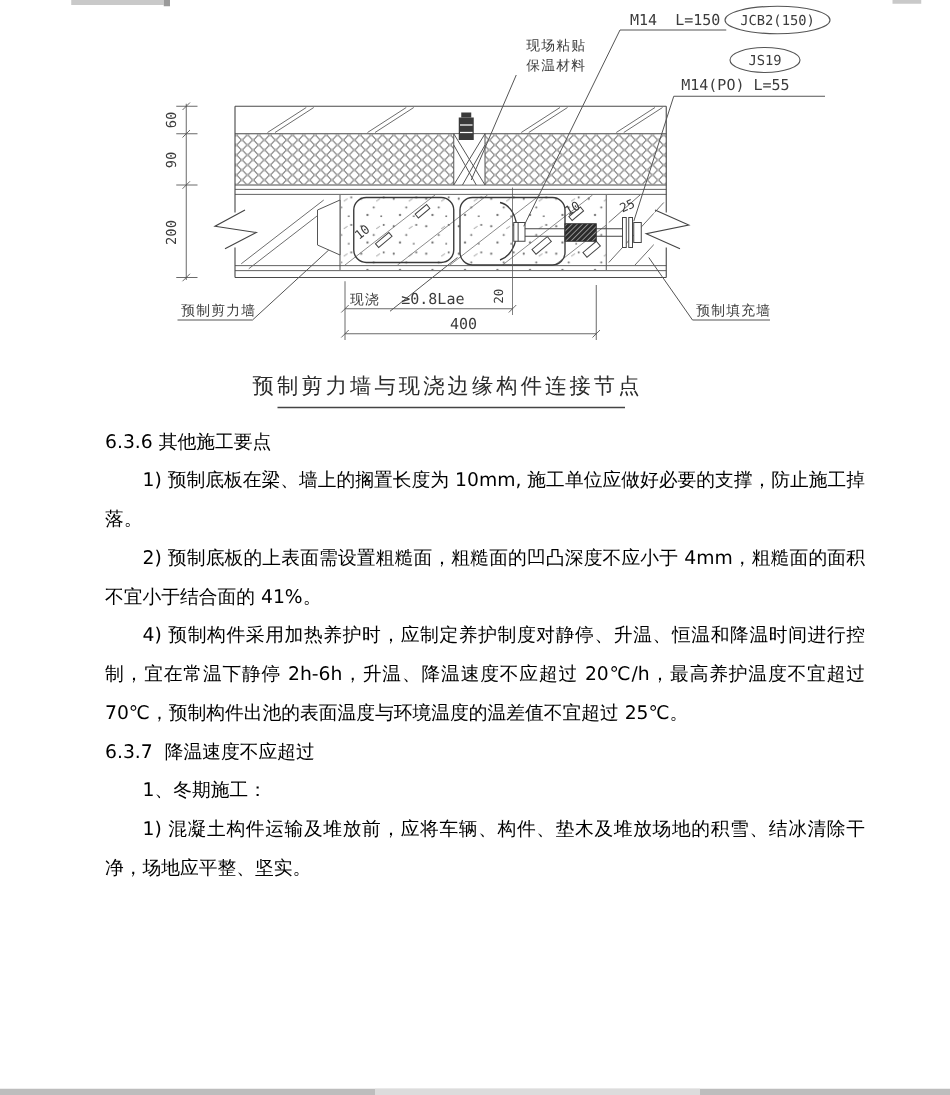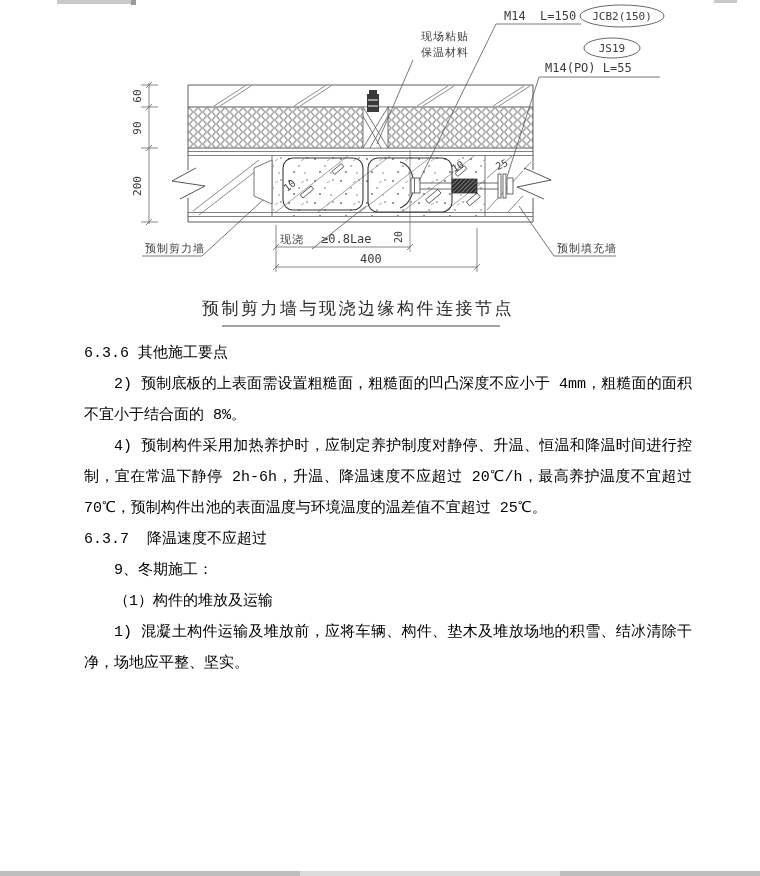--- a/index.html
+++ b/index.html
@@ -22,21 +22,21 @@
   .cadcn{font-family:"DejaVu Sans", sans-serif;fill:#3c3c3c;letter-spacing:1px;}
   .cap{font-family:"DejaVu Sans", sans-serif;fill:#2a2a2a;letter-spacing:2.5px;}
 
   
   #doc-text{
     position:absolute;left:0;top:338px;width:760px;
     padding:0 68px 0 84px;box-sizing:border-box;
     color:#000;font-size:15px;line-height:31px;
     text-align:justify;
   }
-  #doc-text p{margin:0;white-space:pre-wrap;font-family:Liberation Mono, monospace;}
+  #doc-text p{margin:0;white-space:pre-wrap;}
   #doc-text p.b{text-indent:2em;}
 </style>
 </head>
 <body>
 
 <div class="artifact" style="left:57px;top:0;width:74px;height:4px;"></div>
 <div class="artifact dark" style="left:131px;top:0;width:5px;height:5px;"></div>
 <div class="artifact" style="left:714px;top:0;width:23px;height:3px;"></div>
 <div class="artifact" style="left:0;top:871px;width:760px;height:5px;background:#bdbdbd;"></div>
 <div class="artifact light" style="left:300px;top:871px;width:260px;height:5px;"></div>
@@ -226,19 +226,19 @@
   <text class="cadcn" font-size="11" x="280" y="243">现浇</text>
   <text class="cadcn" font-size="11" x="557" y="252">预制填充墙</text>
 
   <text class="cap" font-size="17" text-anchor="middle" x="358" y="314">预制剪力墙与现浇边缘构件连接节点</text>
   <line x1="222" y1="326" x2="500" y2="326" stroke="#444" stroke-width="1.1"></line>
 </svg>
 </div>
 
 <div id="doc-text">
   <p class="h">6.3.6 其他施工要点</p>
-  <p class="b">2) 预制底板的上表面需设置粗糙面，粗糙面的凹凸深度不应小于 4mm，粗糙面的面积不宜小于结合面的 8%。</p>
+  <p class="b">1) 预制底板在梁、墙上的搁置长度为 10mm, 施工单位应做好必要的支撑，防止施工掉落。</p>
+  <p class="b">2) 预制底板的上表面需设置粗糙面，粗糙面的凹凸深度不应小于 4mm，粗糙面的面积不宜小于结合面的 41%。</p>
   <p class="b">4) 预制构件采用加热养护时，应制定养护制度对静停、升温、恒温和降温时间进行控制，宜在常温下静停 2h-6h，升温、降温速度不应超过 20℃/h，最高养护温度不宜超过 70℃，预制构件出池的表面温度与环境温度的温差值不宜超过 25℃。</p>
   <p class="h">6.3.7  降温速度不应超过</p>
-  <p class="b">9、冬期施工：</p>
-  <p class="b">（1）构件的堆放及运输</p>
+  <p class="b">1、冬期施工：</p>
   <p class="b">1) 混凝土构件运输及堆放前，应将车辆、构件、垫木及堆放场地的积雪、结冰清除干净，场地应平整、坚实。</p>
 </div>
 
 </body></html>

